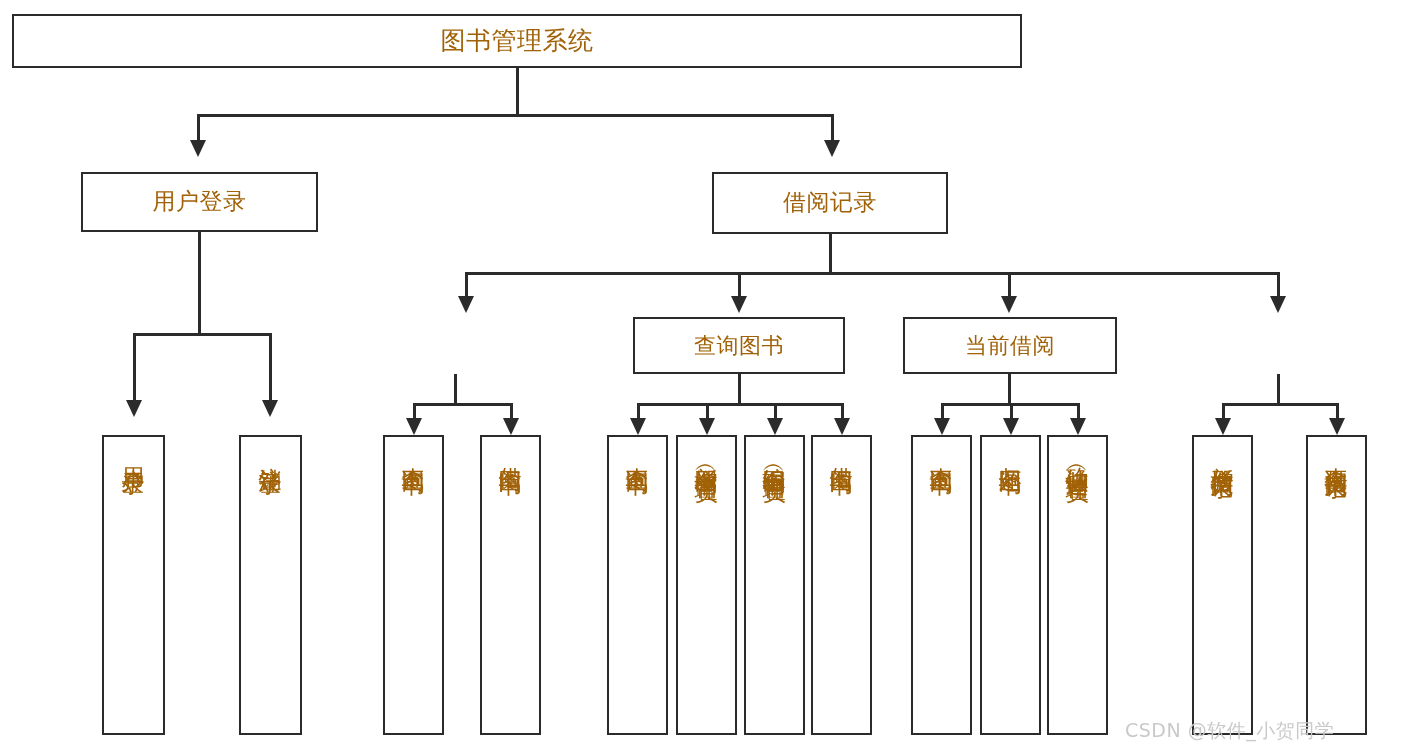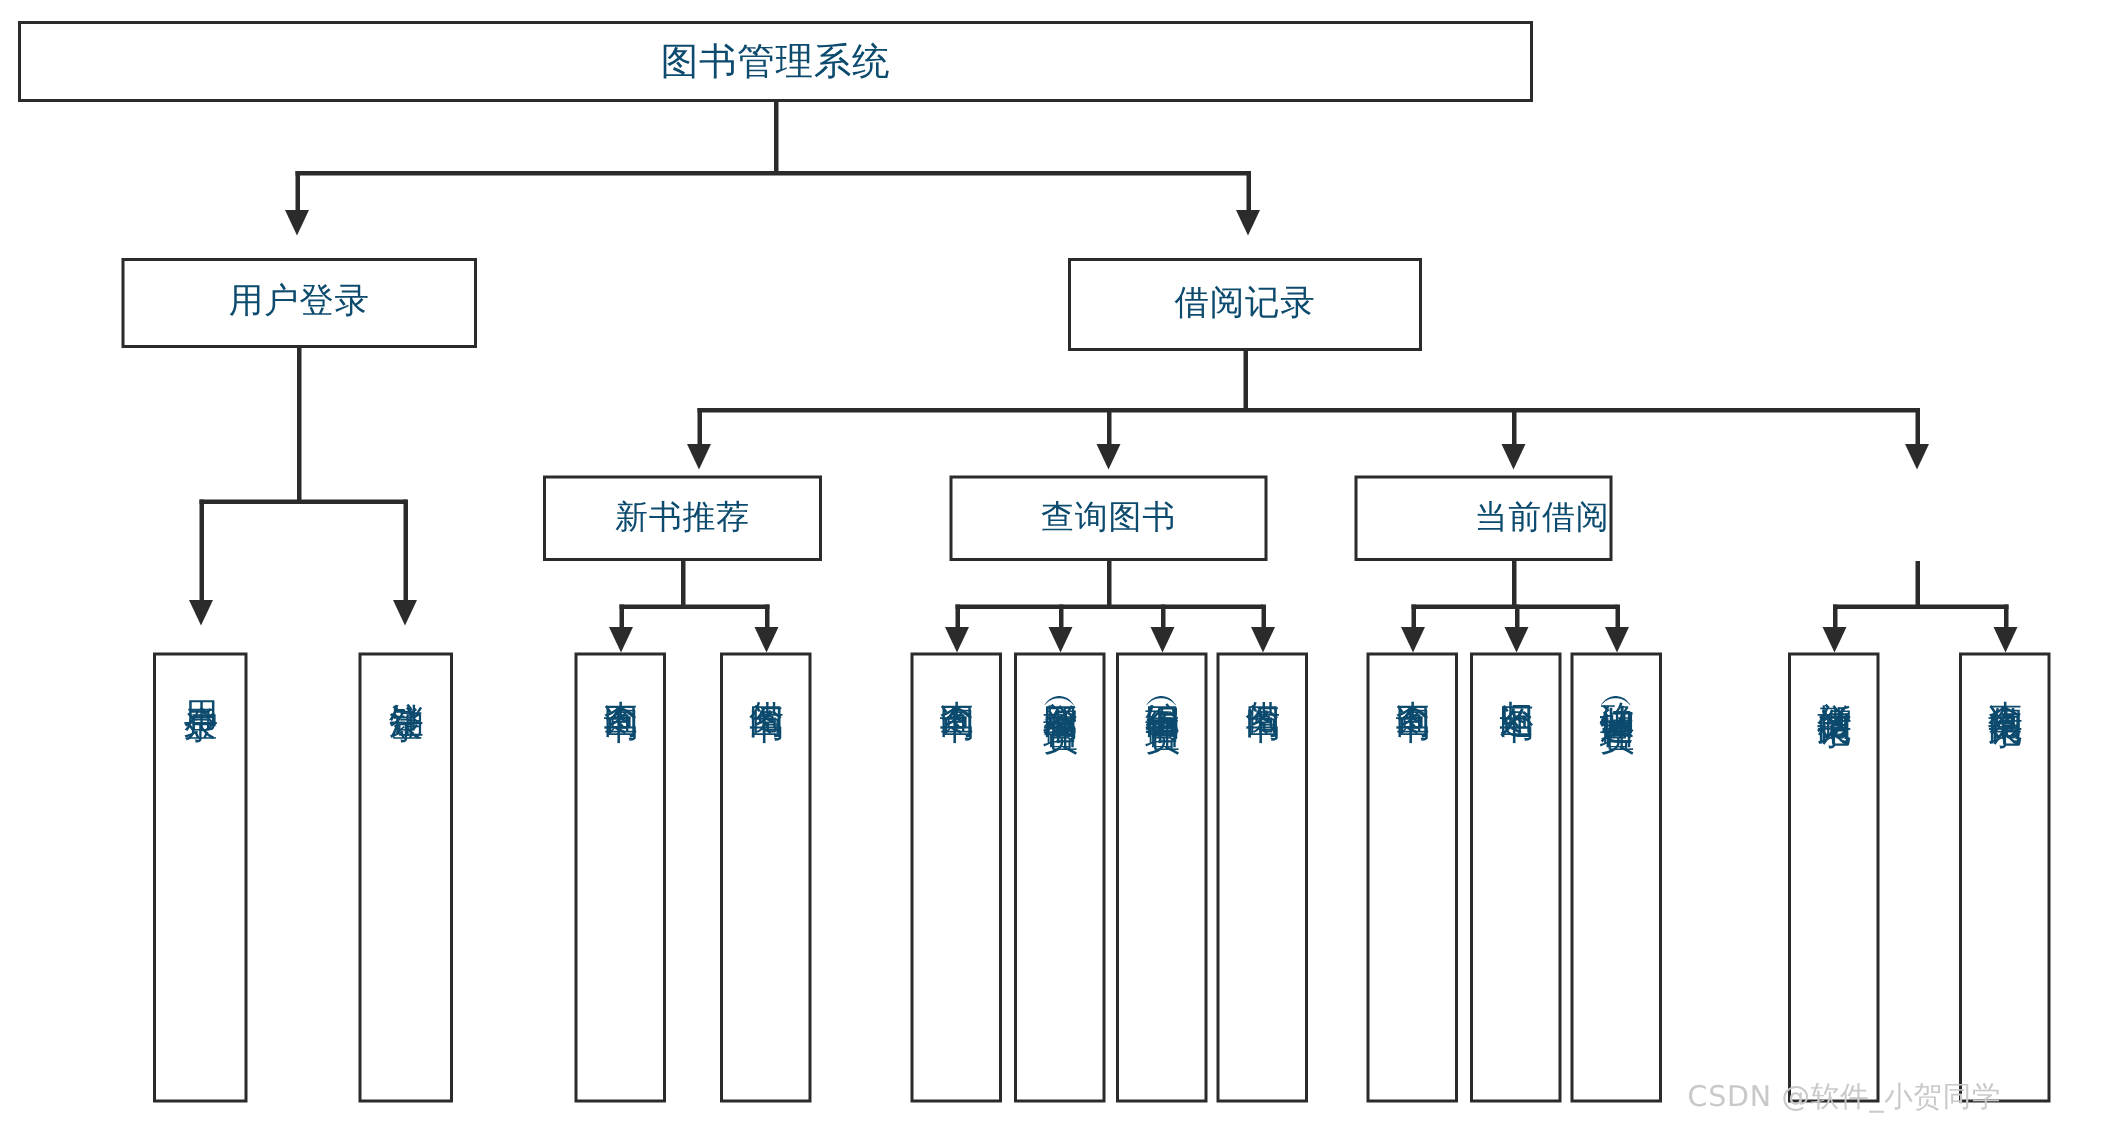--- a/index.html
+++ b/index.html
@@ -19,21 +19,21 @@
   }
   
   .node {
     position: absolute;
     box-sizing: border-box;
     border: 2.5px solid #2b2b2b;
     background: #ffffff;
     display: flex;
     align-items: center;
     justify-content: center;
-    color: #0c4a6e;
+    color: #a16207;
     z-index: 3;
   }
   .node .label {
     display: block;
     text-align: center;
     line-height: 1.18;
     letter-spacing: 0.5px;
     white-space: nowrap;
   }
   .node.root .label { font-size: 25px; }
@@ -123,27 +123,24 @@
   <div class="hline" style="left:465px; top:272px; width:813px;"></div>
   <div class="vline" style="left:465px; top:272px; height:27px;"></div>
   <div class="arrow" style="left:458px; top:296px;"></div>
   <div class="vline" style="left:738px; top:272px; height:27px;"></div>
   <div class="arrow" style="left:731px; top:296px;"></div>
   <div class="vline" style="left:1008px; top:272px; height:27px;"></div>
   <div class="arrow" style="left:1001px; top:296px;"></div>
   <div class="vline" style="left:1277px; top:272px; height:27px;"></div>
   <div class="arrow" style="left:1270px; top:296px;"></div>
 
-  <div class="node lvl3" style="left:362px; top:317px; width:186px; height:57px;">
-    <span class="label">新书推荐</span>
-  </div>
   <div class="node lvl3" style="left:633px; top:317px; width:212px; height:57px;">
     <span class="label">查询图书</span>
   </div>
-  <div class="node lvl3" style="left:903px; top:317px; width:172px; height:57px;justify-content:flex-end;">
+  <div class="node lvl3" style="left:903px; top:317px; width:214px; height:57px;">
     <span class="label">当前借阅</span>
   </div>
 
   <div class="vline" style="left:454px; top:374px; height:31px;"></div>
   <div class="hline" style="left:413px; top:403px; width:100px;"></div>
   <div class="vline" style="left:413px; top:403px; height:21px;"></div>
   <div class="arrow" style="left:406px; top:418px;"></div>
   <div class="vline" style="left:510px; top:403px; height:21px;"></div>
   <div class="arrow" style="left:503px; top:418px;"></div>
 

